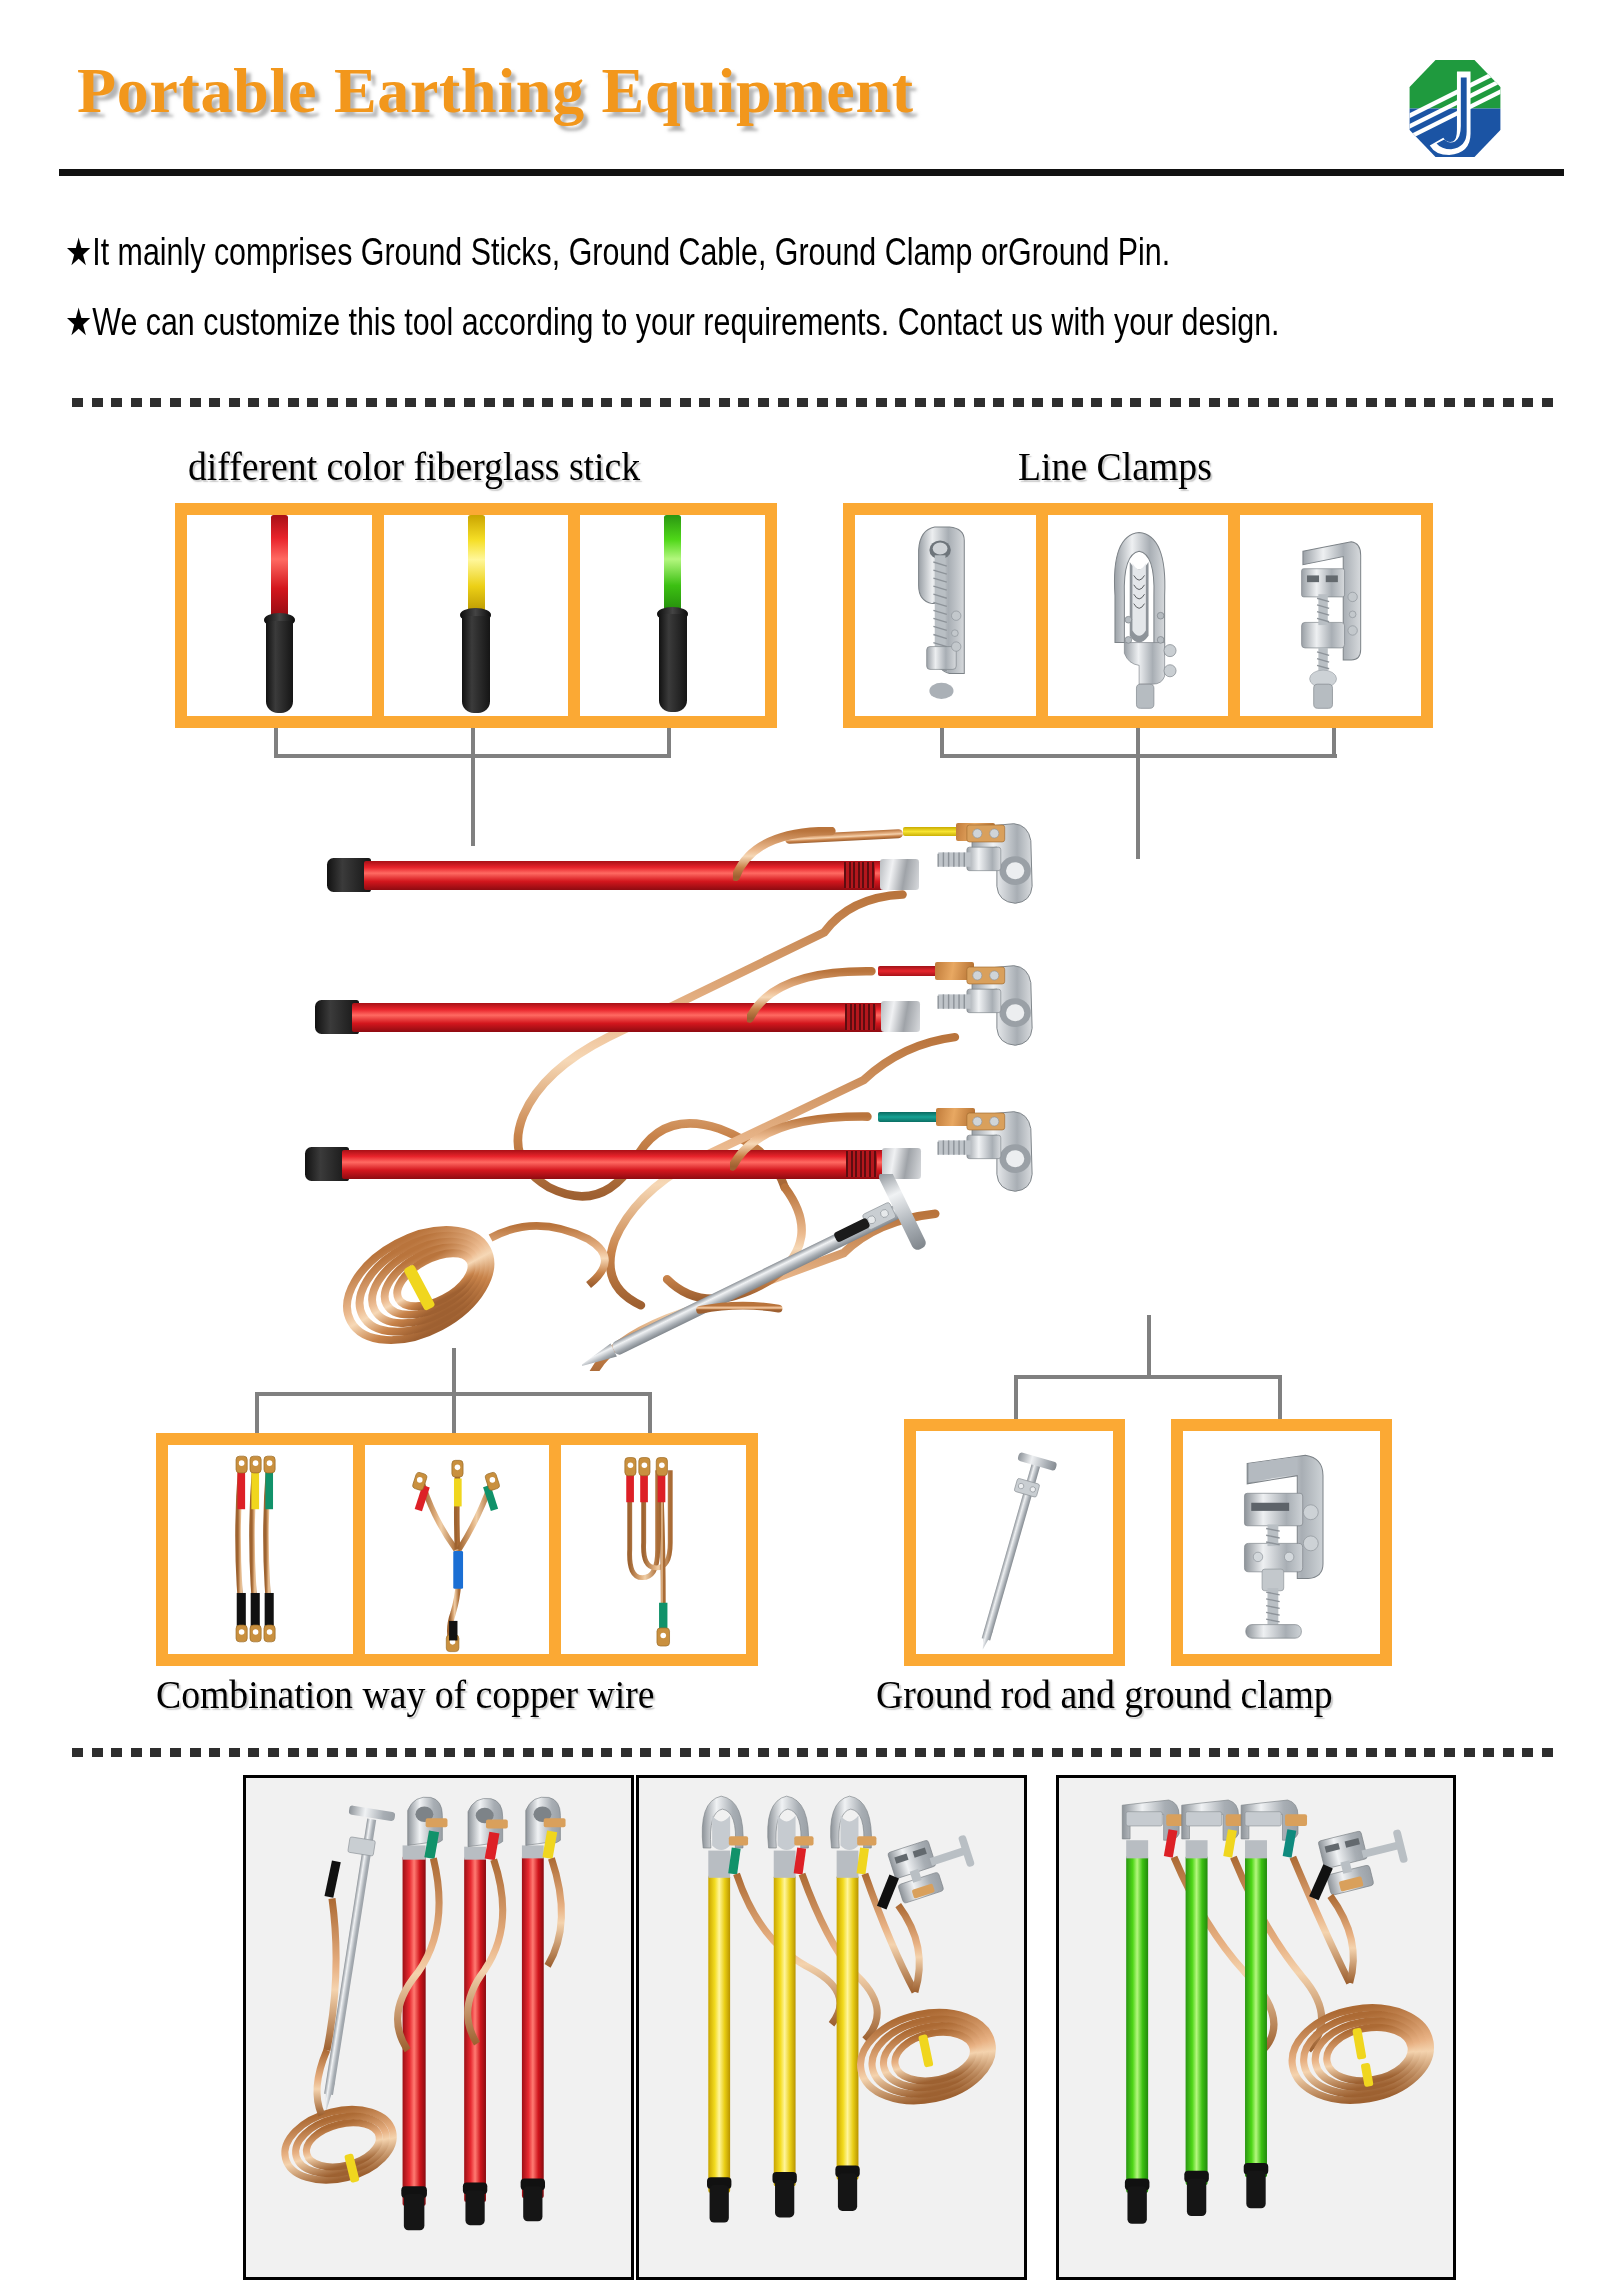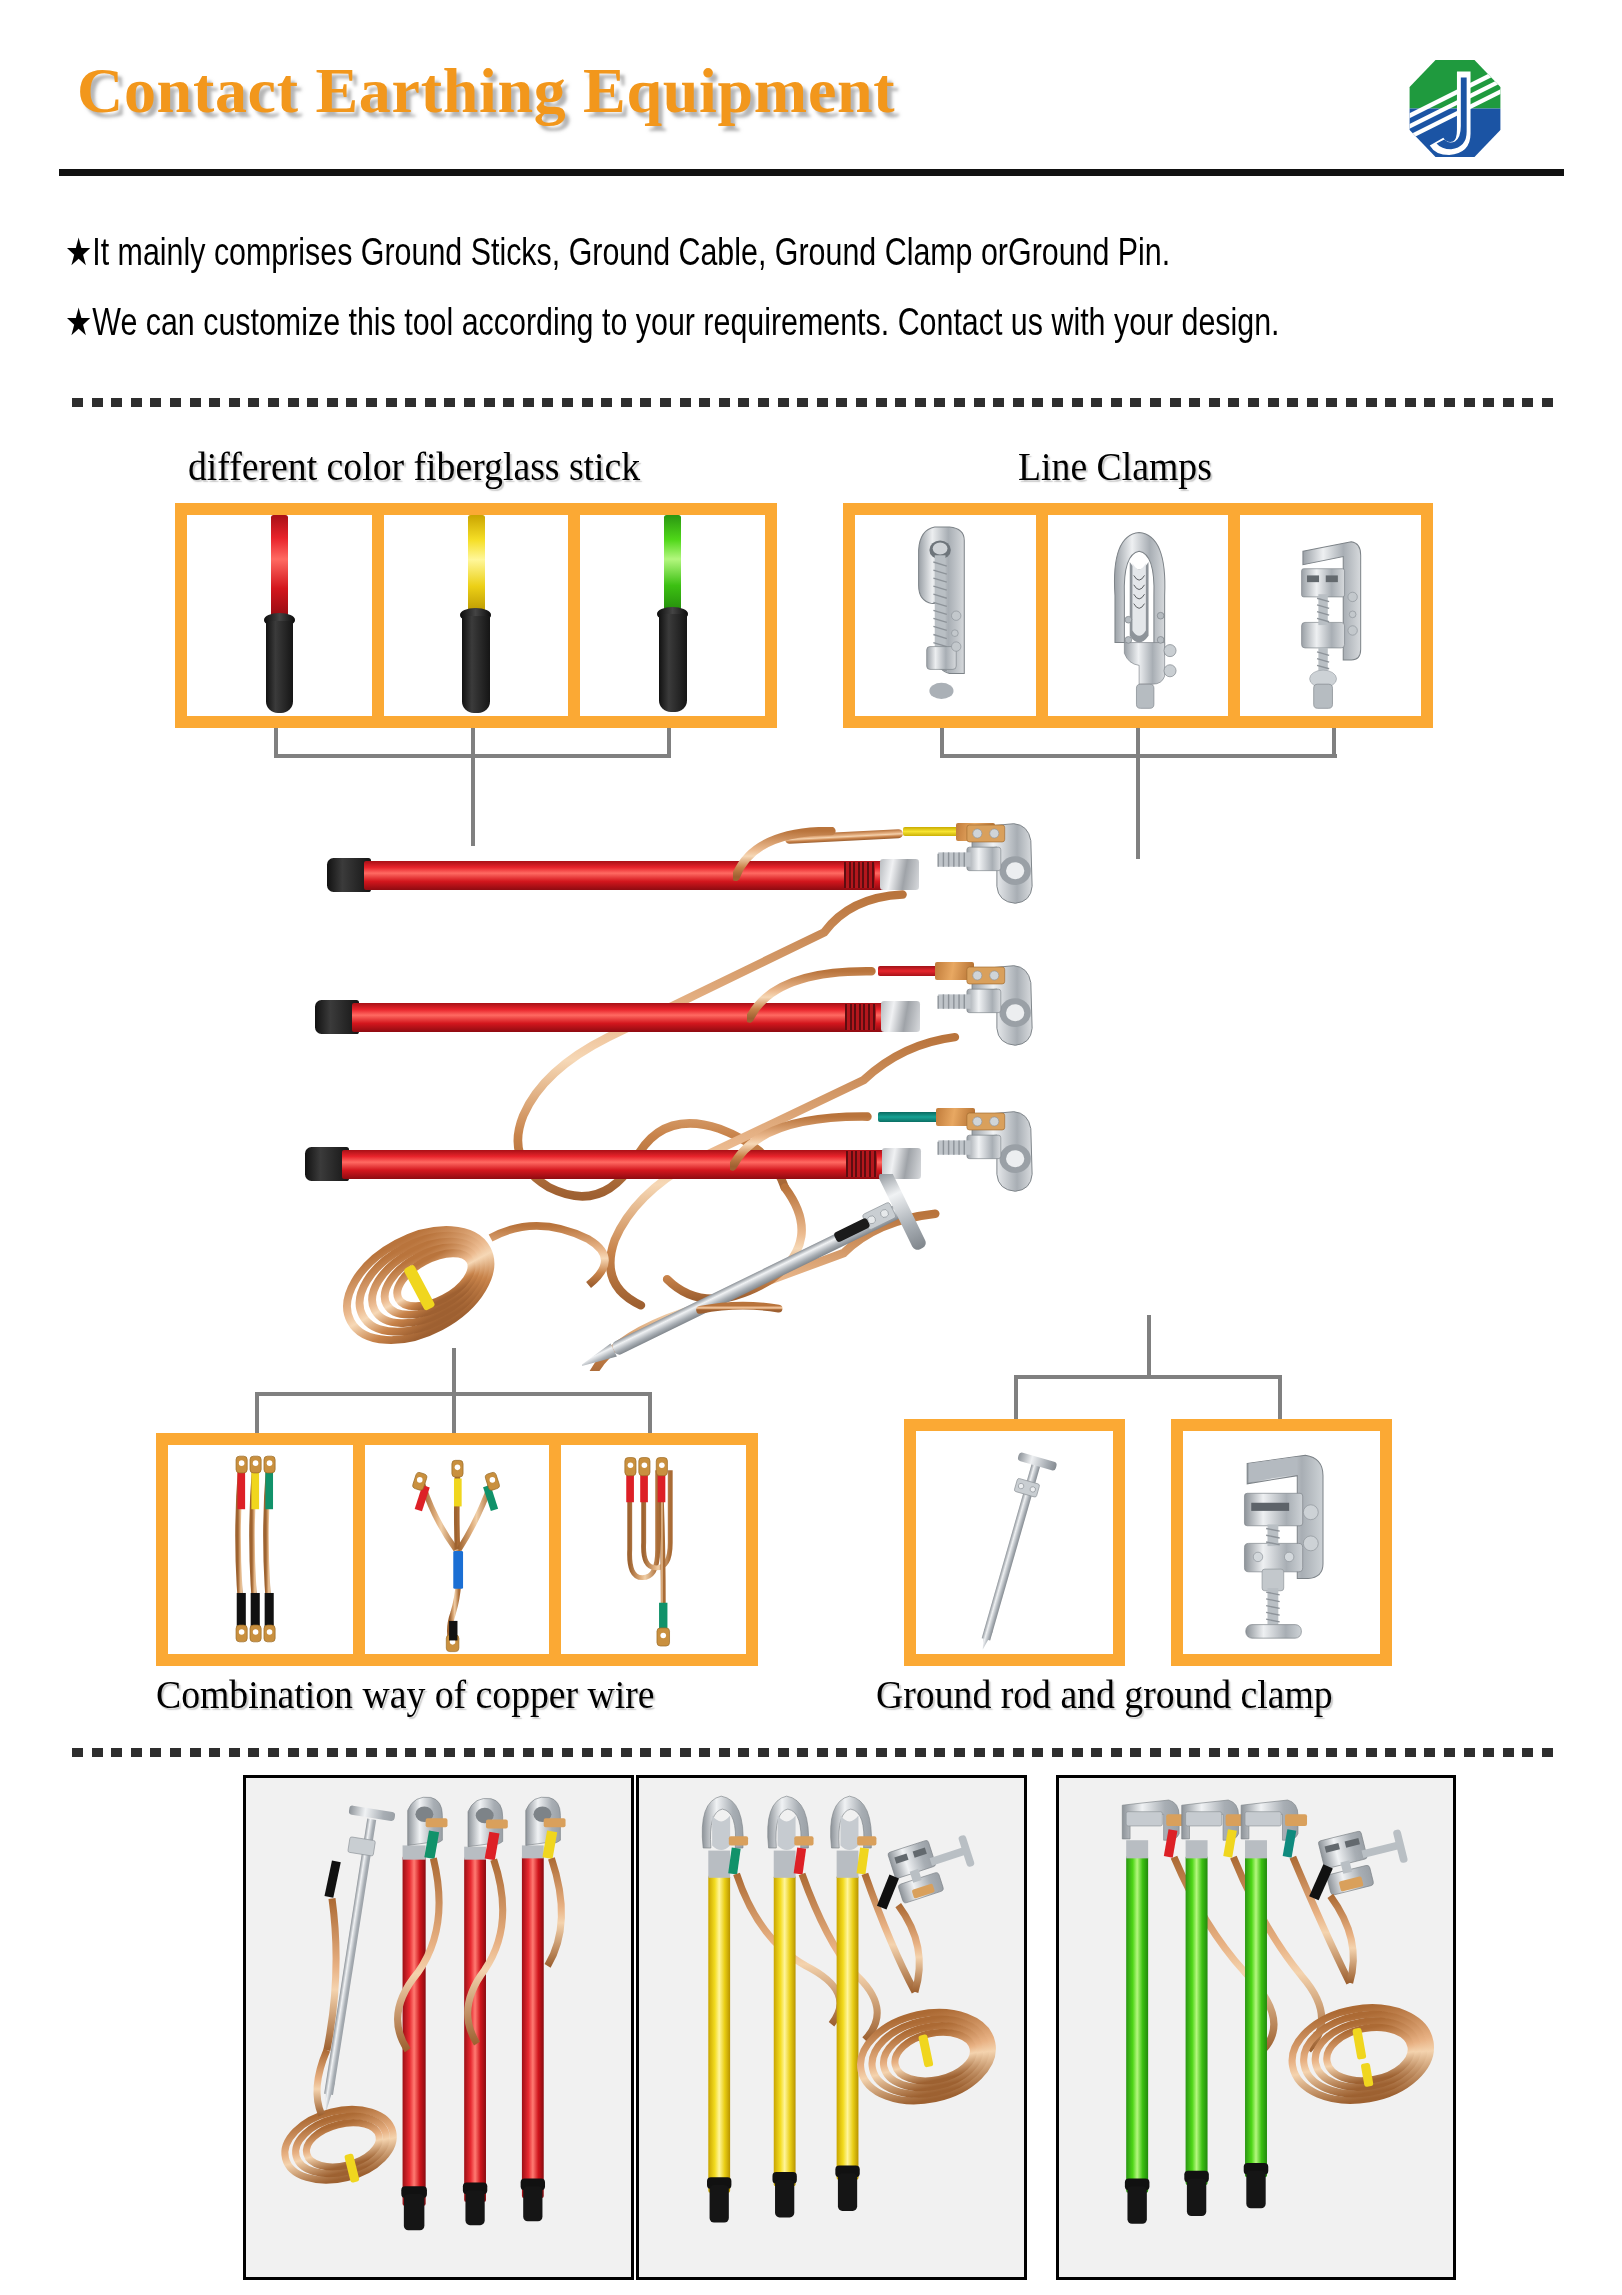--- a/index.html
+++ b/index.html
@@ -77,21 +77,21 @@
   .lug{position:absolute;background:linear-gradient(100deg,#c07b3a,#e8a862 45%,#b06c2e);border-radius:2px;}
 
   .stickRed{background:linear-gradient(180deg,#a81016 0%,#e8232b 22%,#ff6a62 42%,#d3161d 70%,#8e0b11 100%);}
   .stickYel{background:linear-gradient(180deg,#caa400 0%,#f5de25 25%,#fff79a 45%,#ecd016 72%,#b99500 100%);}
   .stickGrn{background:linear-gradient(180deg,#2a9612 0%,#4fd718 25%,#b3f77e 45%,#3cc012 72%,#238a0c 100%);}
   .copper{background:linear-gradient(180deg,#b5703a,#e8b486 40%,#f4d2ae 52%,#c9834a 75%,#9c5f30);}
 </style>
 </head>
 <body>
 
-<div class="abs" id="page-title">Contact Earthing Equipment</div>
+<div class="abs" id="page-title">Portable Earthing Equipment</div>
 
 <div class="abs" id="logo">
   <svg width="98" height="101" viewBox="0 0 100 104">
     <defs>
       <clipPath id="oct">
         <polygon points="30,2 70,2 97,30 97,74 70,102 30,102 3,74 3,30"></polygon>
       </clipPath>
     </defs>
     <g clip-path="url(#oct)">
       <rect x="0" y="0" width="100" height="52" fill="#1F9A3E"></rect>

